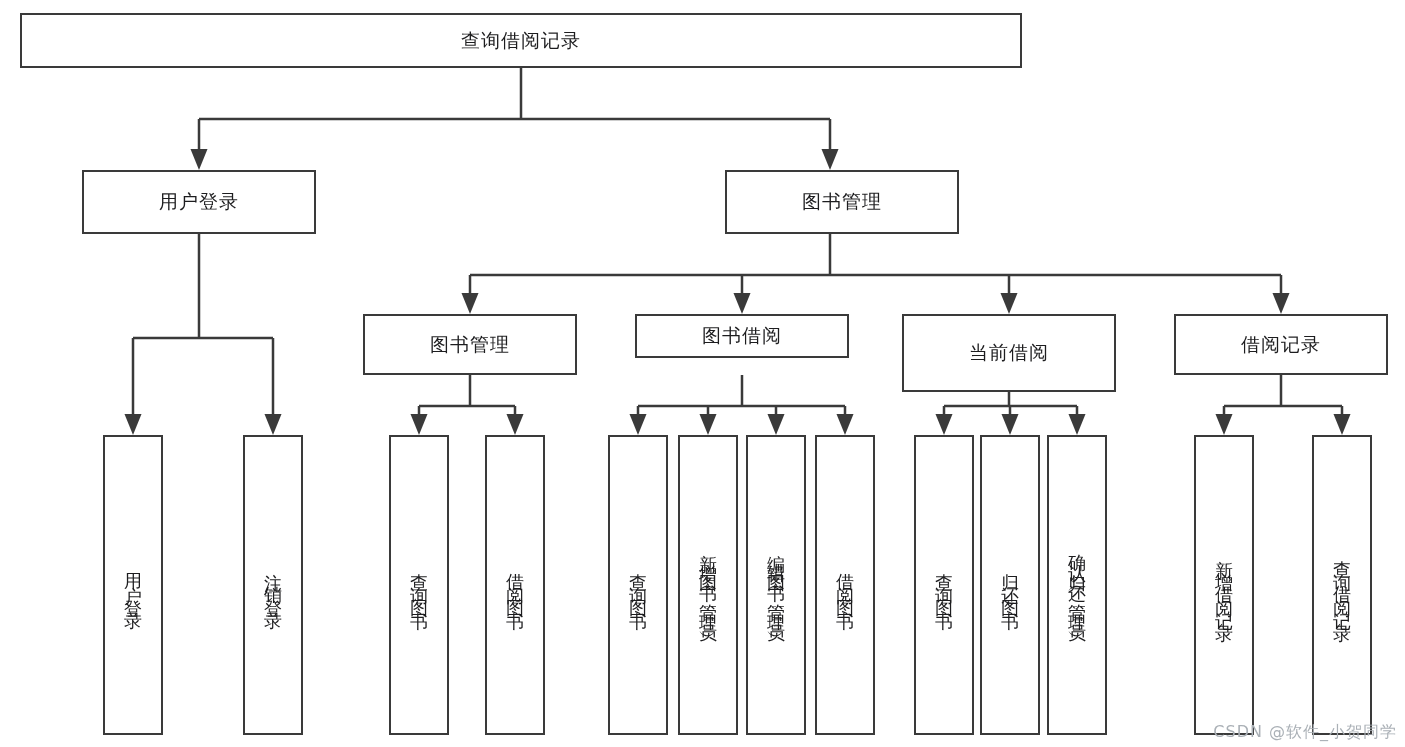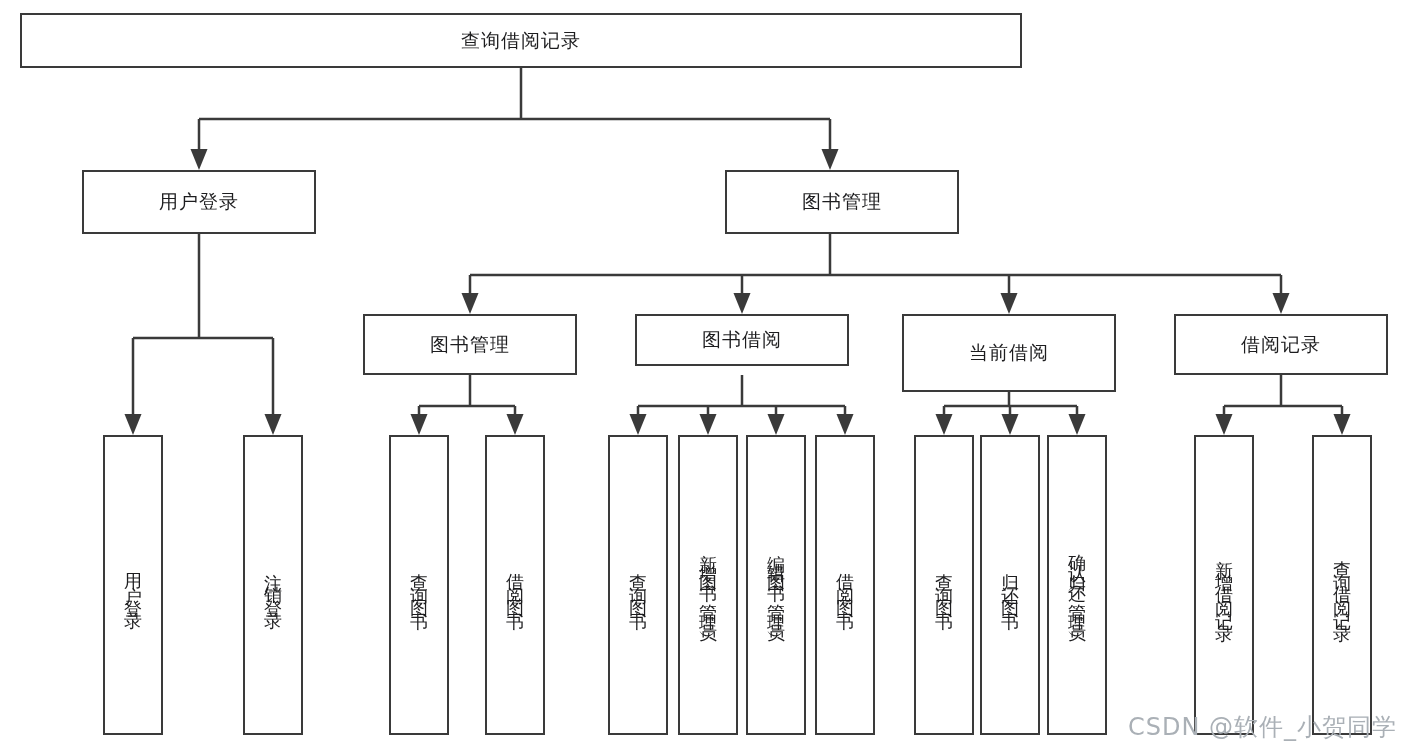--- a/index.html
+++ b/index.html
@@ -16,21 +16,21 @@
   .box-label{
     font-size:19px;color:#1d1d1f;letter-spacing:1px;white-space:nowrap;
   }
   .leaf .box-label{
     writing-mode:vertical-rl;text-orientation:mixed;
     font-size:18px;letter-spacing:10px;line-height:1;white-space:nowrap;
   }
   .leaf--short .box-label{letter-spacing:13px;}
   .watermark{
     position:absolute;right:8px;bottom:4px;z-index:5;
-    font-size:24px;color:#aab0b6;letter-spacing:1px;white-space:nowrap;
+    font-size:16px;color:#aab0b6;letter-spacing:1px;white-space:nowrap;
   }
 </style>
 </head>
 <body>
 
 <div id="stage">
 
   <svg class="connectors" width="1405" height="747" viewBox="0 0 1405 747">
     <path d="M521,68 V119 M199,119 H830 M199,119 V150 M830,119 V150
              M199,234 V338 M133,338 H273 M133,338 V416 M273,338 V416
@@ -69,21 +69,21 @@
   <div class="box" style="left:82px;top:170px;width:234px;height:64px;">
     <span class="box-label">用户登录</span>
   </div>
   <div class="box" style="left:713px;top:170px;width:234px;height:64px;margin-left:12px;">
     <span class="box-label">图书管理</span>
   </div>
 
   <div class="box" style="left:363px;top:314px;width:214px;height:61px;">
     <span class="box-label">图书管理</span>
   </div>
-  <div class="box" style="left:635px;top:314px;width:214px;height:52px;">
+  <div class="box" style="left:635px;top:314px;width:214px;height:44px;">
     <span class="box-label">图书借阅</span>
   </div>
   <div class="box" style="left:902px;top:314px;width:214px;height:78px;">
     <span class="box-label">当前借阅</span>
   </div>
   <div class="box" style="left:1174px;top:314px;width:214px;height:61px;">
     <span class="box-label">借阅记录</span>
   </div>
 
   <div class="box leaf leaf--short" style="left:103px;top:435px;width:60px;height:300px;">

